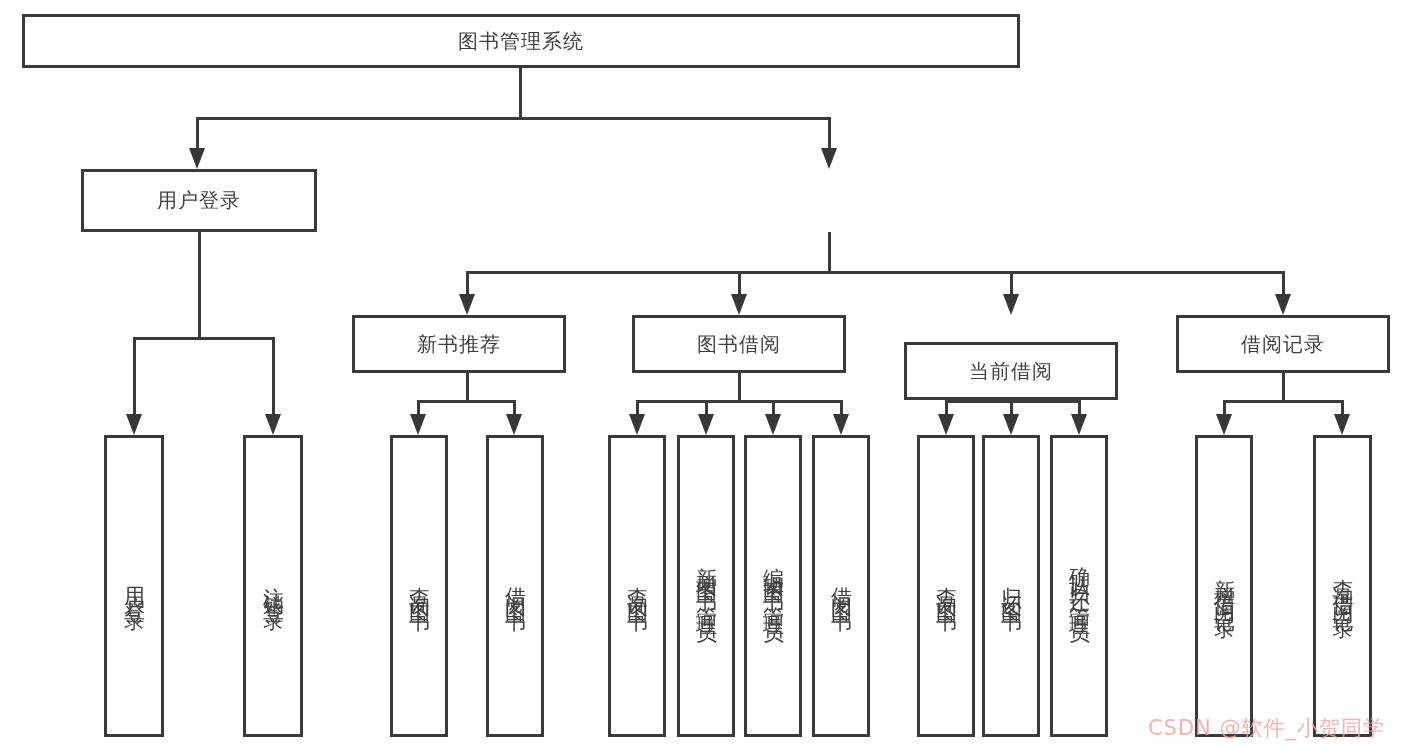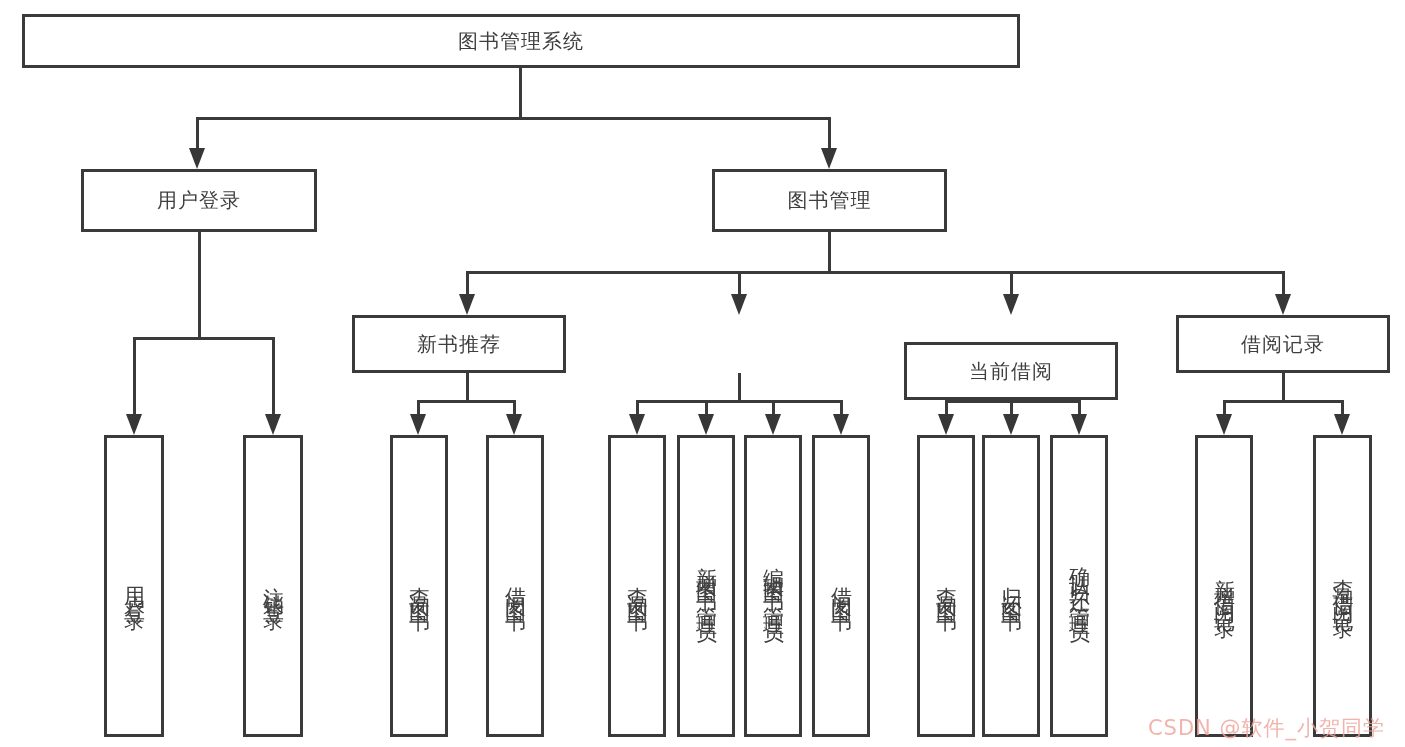--- a/index.html
+++ b/index.html
@@ -78,23 +78,20 @@
   <div class="vl" style="left:519px; top:68px; height:49px;"></div>
   <div class="hl" style="left:197px; top:117px; width:634px;"></div>
   <div class="vl" style="left:196px; top:117px; height:33px;"></div>
   <div class="ar" style="left:189px; top:148px;"></div>
   <div class="vl" style="left:828px; top:117px; height:33px;"></div>
   <div class="ar" style="left:821px; top:148px;"></div>
 
   <div class="box" style="left:81px; top:169px; width:236px; height:63px;">
     <span>用户登录</span>
   </div>
-  <div class="box" style="left:712px; top:169px; width:235px; height:63px;">
-    <span>图书管理</span>
-  </div>
 
   <div class="vl" style="left:198px; top:232px; height:105px;"></div>
   <div class="hl" style="left:134px; top:337px; width:139px;"></div>
   <div class="vl" style="left:133px; top:337px; height:80px;"></div>
   <div class="ar" style="left:126px; top:414px;"></div>
   <div class="vl" style="left:272px; top:337px; height:80px;"></div>
   <div class="ar" style="left:265px; top:414px;"></div>
 
   <div class="vl" style="left:828px; top:232px; height:39px;"></div>
   <div class="hl" style="left:467px; top:271px; width:817px;"></div>
@@ -103,20 +100,23 @@
   <div class="vl" style="left:738px;  top:271px; height:25px;"></div>
   <div class="ar" style="left:731px;  top:294px;"></div>
   <div class="vl" style="left:1010px; top:271px; height:25px;"></div>
   <div class="ar" style="left:1003px; top:294px;"></div>
   <div class="vl" style="left:1282px; top:271px; height:25px;"></div>
   <div class="ar" style="left:1275px; top:294px;"></div>
 
   <div class="box" style="left:352px; top:315px; width:214px; height:58px;">
     <span>新书推荐</span>
   </div>
+  <div class="box" style="left:632px; top:315px; width:214px; height:58px;">
+    <span>图书借阅</span>
+  </div>
   <div class="box" style="left:904px; top:315px; width:214px; height:58px;margin-top:27px;">
     <span>当前借阅</span>
   </div>
   <div class="box" style="left:1176px; top:315px; width:214px; height:58px;">
     <span>借阅记录</span>
   </div>
 
   <div class="vl" style="left:466px; top:373px; height:27px;"></div>
   <div class="hl" style="left:418px; top:400px; width:97px;"></div>
   <div class="vl" style="left:417px; top:400px; height:17px;"></div>

